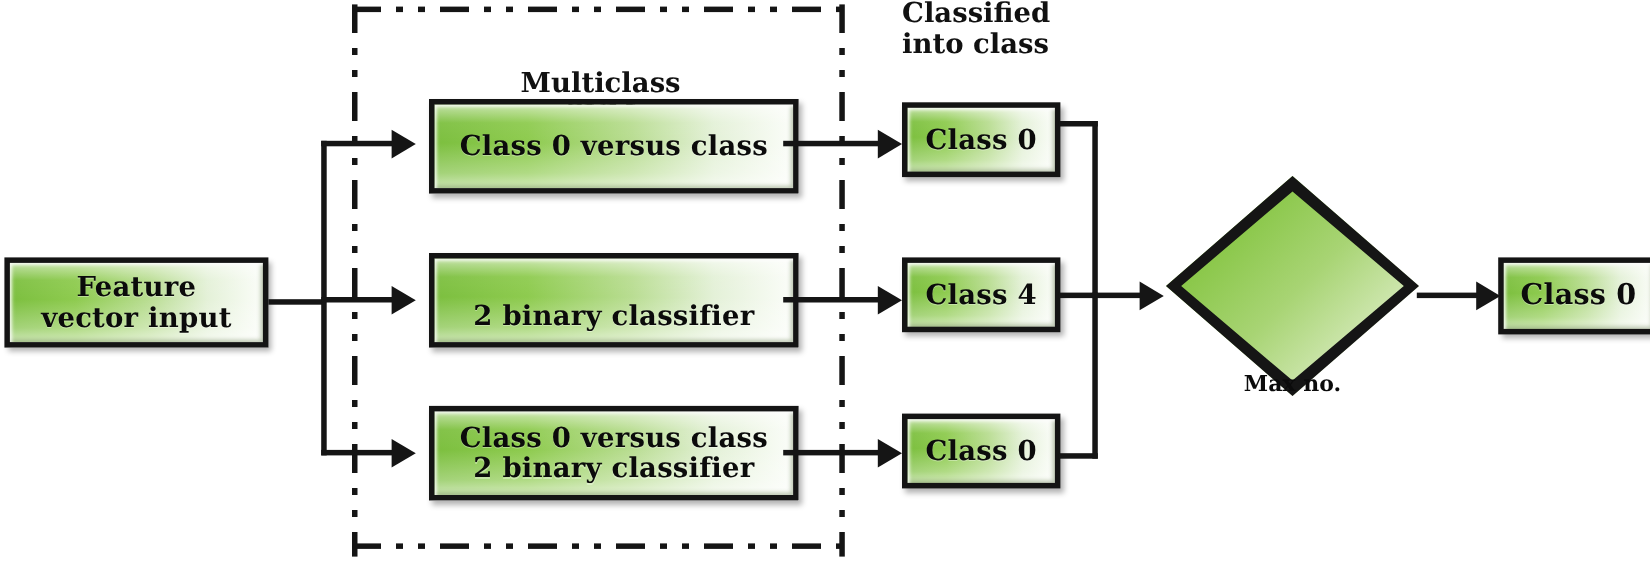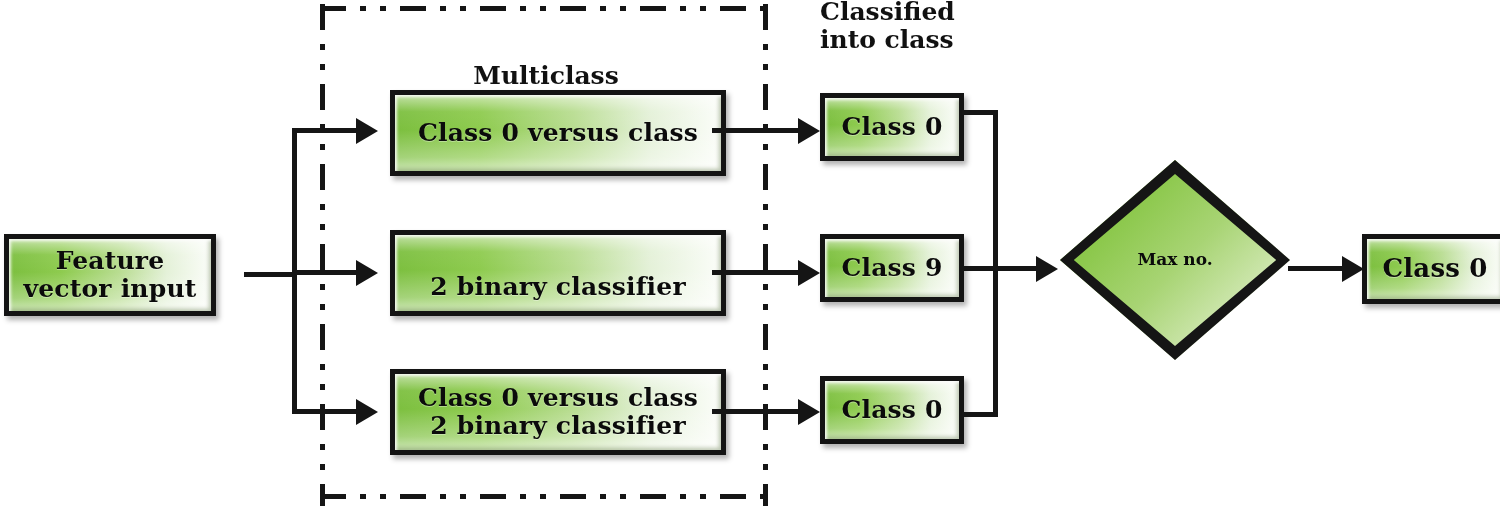--- a/index.html
+++ b/index.html
@@ -37,21 +37,21 @@
     color:#0b0b0b;
     font-weight:700;
     letter-spacing:.2px;
     line-height:1.12;
     text-shadow:0 1px 0 rgba(255,255,255,.35);
   }
 
   .gbox .txt{display:block;padding:0 6px;}
 
   
-  #feature-box{left:4px;top:234px;width:212px;height:82px;font-size:25px;}
+  #feature-box{left:4px;top:234px;width:240px;height:82px;font-size:25px;}
   
   .clsbox{left:390px;width:336px;height:86px;font-size:25px;}
   #clf-0{top:90px;}
   #clf-1{top:230px;}
   #clf-2{top:369px;}
   
   .outbox{left:820px;width:144px;height:68px;font-size:25px;}
   #out-0{top:93px;}
   #out-1{top:234px;}
   #out-2{top:376px;}
@@ -75,22 +75,22 @@
     filter:drop-shadow(2px 3px 3px rgba(0,0,0,.35));
   }
   #decision .dedge{
     position:absolute;inset:0;
     clip-path:polygon(50% 0,100% 50%,50% 100%,0 50%,
                       6% 50%,50% 93%,94% 50%,50% 7%,6% 50%,0 50%);
     background:#151515;
   }
   #decision .dlabel{
     position:absolute;inset:0;
-    display:flex;align-items:center;justify-content:center;
-    text-align:center;font-size:17px;font-weight:700;line-height:1.14;
+    display:flex;align-items:flex-end;justify-content:center;
+    text-align:center;font-size:20px;font-weight:700;line-height:1.14;
     color:#0b0b0b;
   }
 
   
   .ln{position:absolute;background:#151515;}
   .lnh{height:5px;}
   .lnv{width:5px;}
 
   .arrow{
     position:absolute;width:0;height:0;
@@ -193,21 +193,21 @@
   <div class="ln lnh" style="left:712px;top:270px;width:88px;"></div>
   <div class="arrow" style="left:798px;top:260px;"></div>
 
   <div class="ln lnh" style="left:712px;top:409px;width:88px;"></div>
   <div class="arrow" style="left:798px;top:399px;"></div>
 
   <div class="gbox outbox" id="out-0">
     <span class="txt">Class 0</span>
   </div>
   <div class="gbox outbox" id="out-1">
-    <span class="txt">Class 9</span>
+    <span class="txt">Class 4</span>
   </div>
   <div class="gbox outbox" id="out-2">
     <span class="txt">Class 0</span>
   </div>
 
   <div class="ln lnh" style="left:962px;top:110px;width:36px;"></div>
   <div class="ln lnh" style="left:962px;top:266px;width:36px;"></div>
   <div class="ln lnh" style="left:962px;top:412px;width:36px;"></div>
   <div class="ln lnv" style="left:993px;top:110px;height:307px;"></div>
   <div class="ln lnh" style="left:993px;top:266px;width:50px;"></div>

